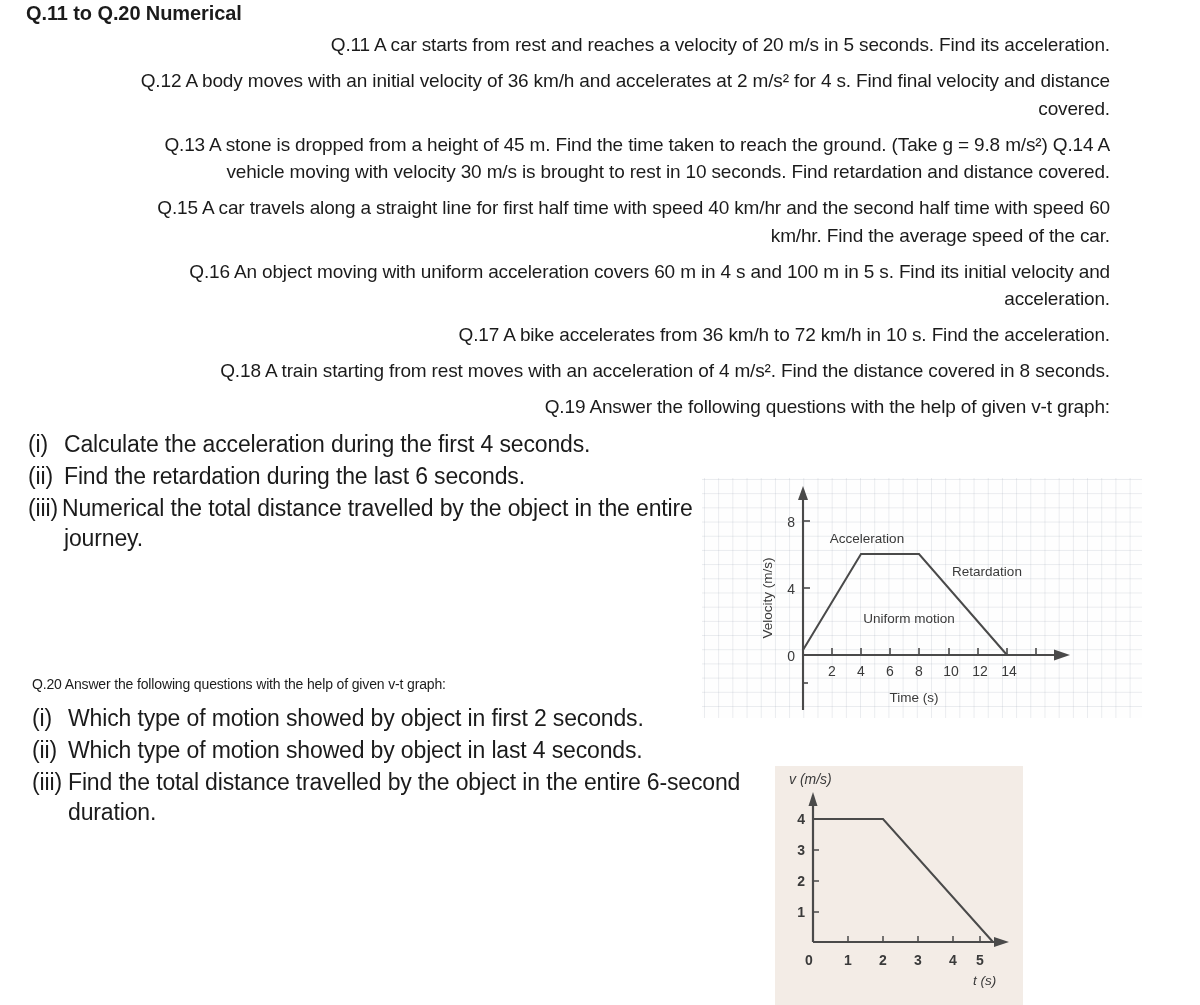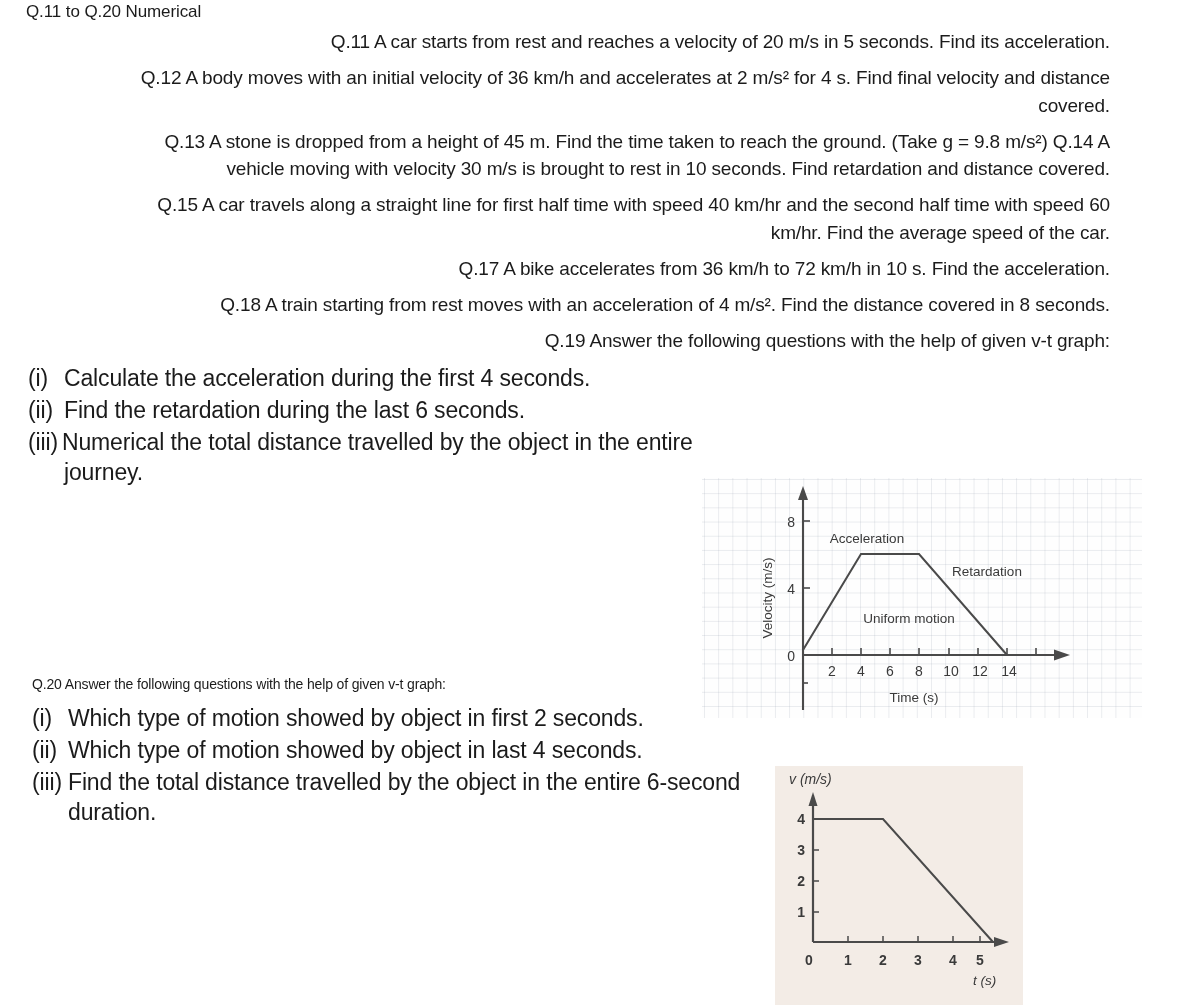--- a/index.html
+++ b/index.html
@@ -18,22 +18,22 @@
 
   
   .doc {
     position: absolute;
     left: 0;
     top: 0;
     width: 1200px;
   }
 
   .heading {
-    font-size: 17px;
-    font-weight: normal;
+    font-size: 20px;
+    font-weight: bold;
     letter-spacing: -0.1px;
     margin: 2px 0 6px 26px;
   }
 
   .qlist {
     margin: 0;
     padding: 0;
     list-style: none;
     text-align: right;
   }
@@ -127,20 +127,21 @@
 
 <div class="doc">
 
   <div class="heading">Q.11 to Q.20 Numerical</div>
 
   <ul class="qlist">
     <li class="q">Q.11 A car starts from rest and reaches a velocity of 20 m/s in 5 seconds. Find its acceleration.</li>
     <li class="q">Q.12 A body moves with an initial velocity of 36 km/h and accelerates at 2 m/s² for 4 s. Find final velocity and distance covered.</li>
     <li class="q">Q.13 A stone is dropped from a height of 45 m. Find the time taken to reach the ground. (Take g = 9.8 m/s²) Q.14 A vehicle moving with velocity 30 m/s is brought to rest in 10 seconds. Find retardation and distance covered.</li>
     <li class="q">Q.15 A car travels along a straight line for first half time with speed 40 km/hr and the second half time with speed 60 km/hr. Find the average speed of the car.</li>
+    <li class="q">Q.16 An object moving with uniform acceleration covers 60 m in 4 s and 100 m in 5 s. Find its initial velocity and acceleration.</li>
     <li class="q">Q.17 A bike accelerates from 36 km/h to 72 km/h in 10 s. Find the acceleration.</li>
     <li class="q">Q.18 A train starting from rest moves with an acceleration of 4 m/s². Find the distance covered in 8 seconds.</li>
     <li class="q">Q.19 Answer the following questions with the help of given v-t graph:</li>
   </ul>
 
   <ul class="sublist">
     <li class="subitem">
       <span class="marker">(i)</span><span>Calculate the acceleration during the first 4 seconds.</span>
     </li>
     <li class="subitem">

